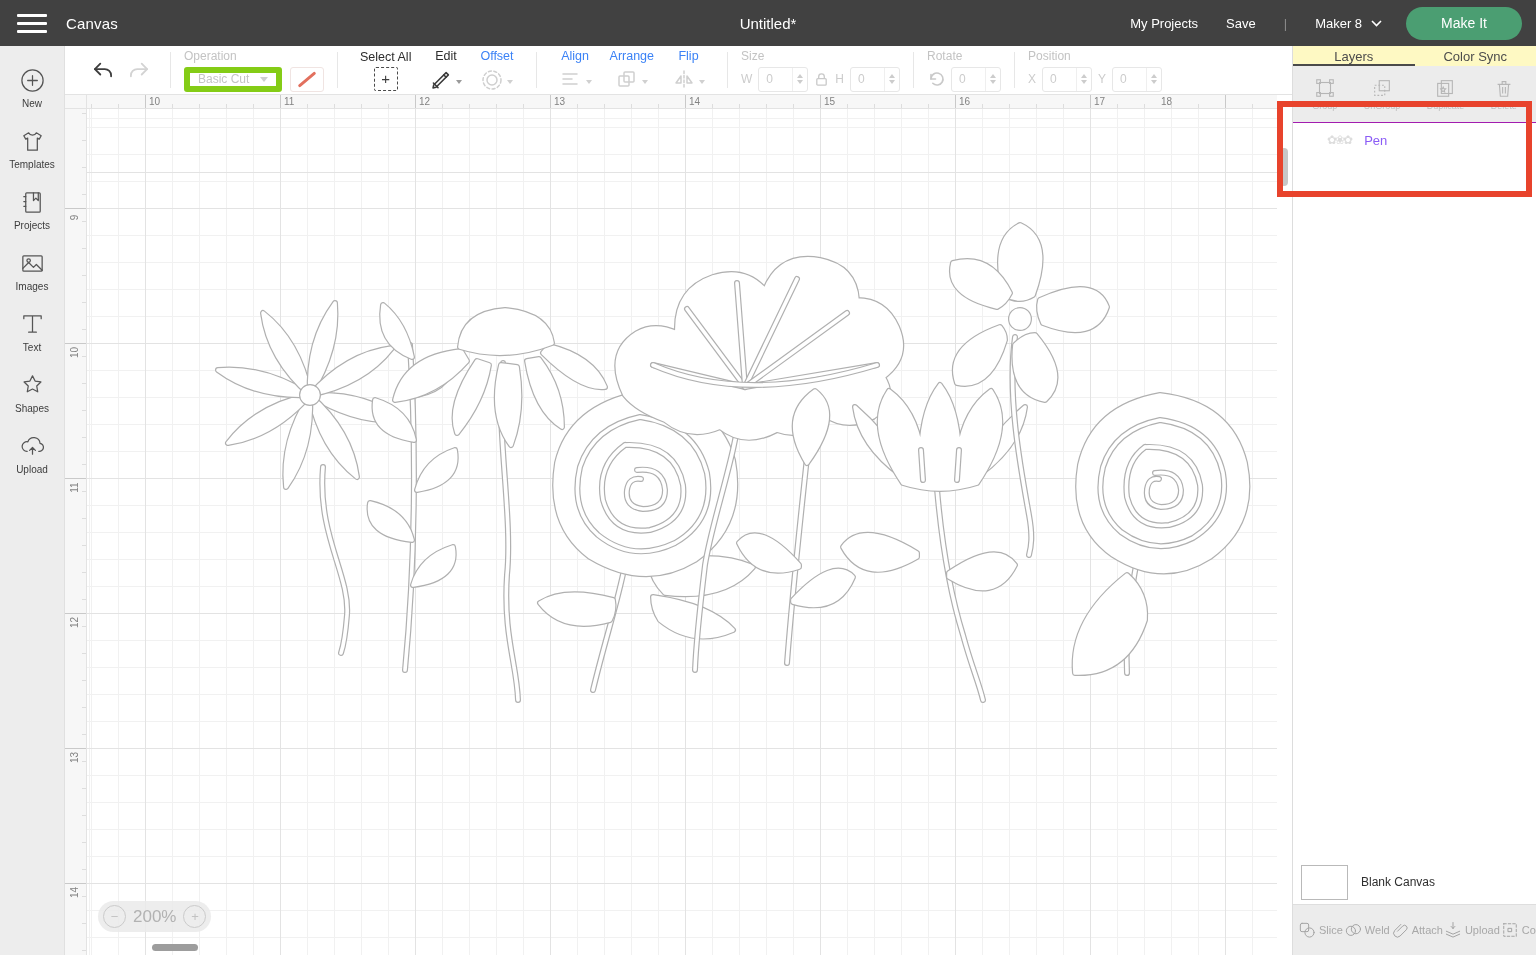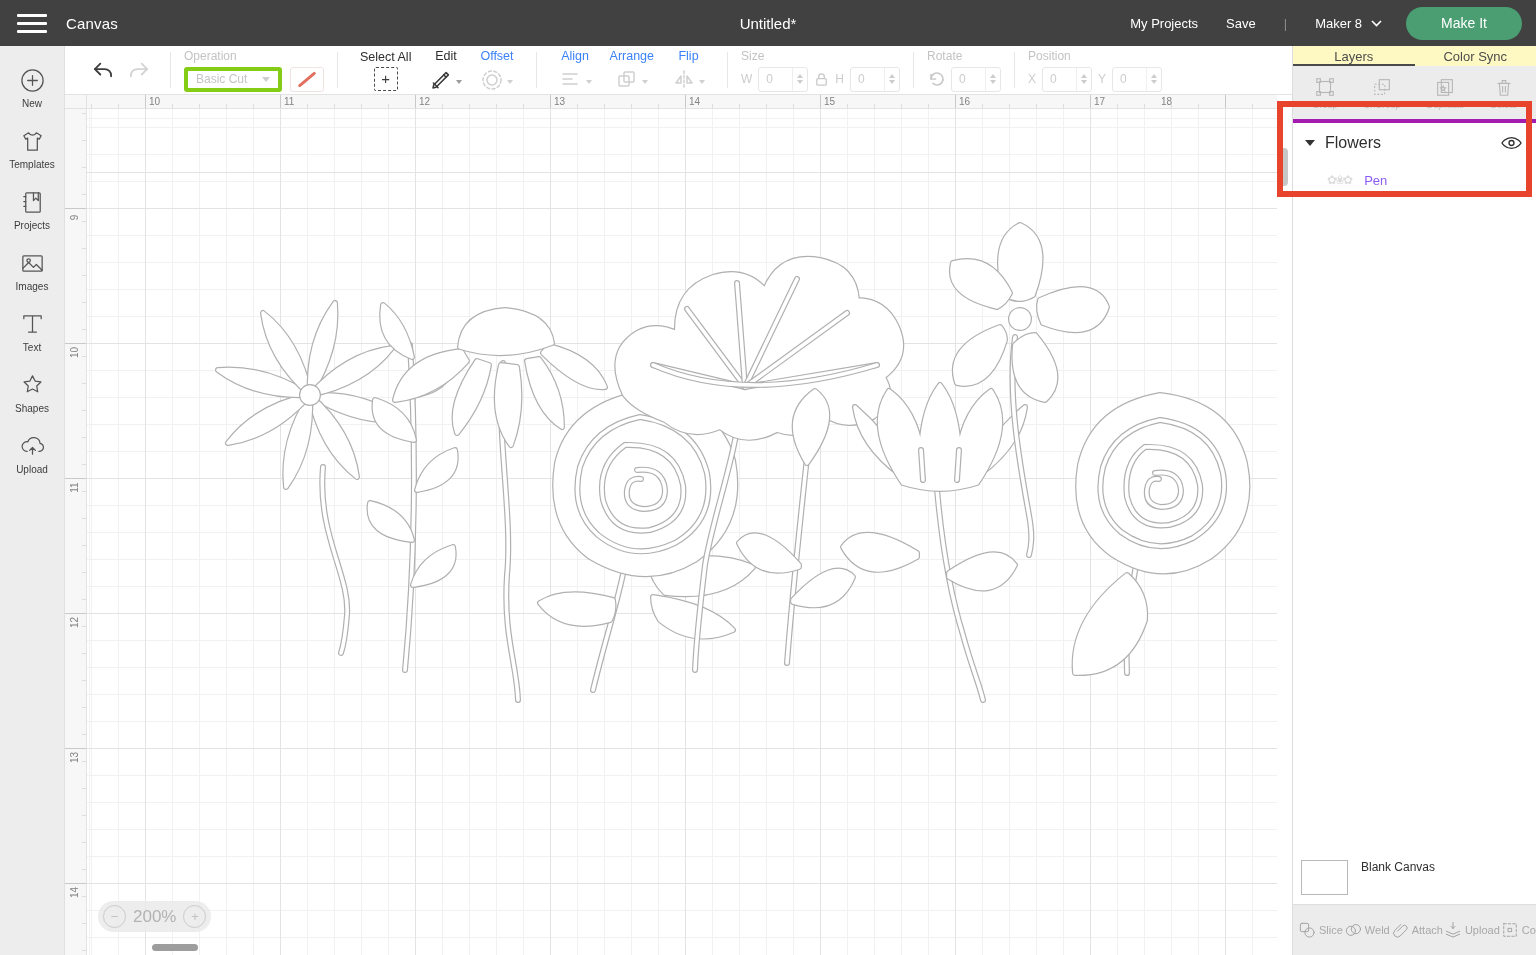--- a/index.html
+++ b/index.html
@@ -40,21 +40,21 @@
   
   .toolbar { position:absolute; left:65px; top:46px; width:1227px; height:49px; background:#fff;
     border-bottom:1px solid #e3e3e3; display:flex; align-items:center; padding-left:20px; z-index:15; }
   .tb-sep { width:1px; height:36px; background:#e7e7e7; margin:0 13px; flex:none; }
   .histbtn { background:none; border:none; padding:0 7px; cursor:pointer; }
   .histbtn svg { width:22px; height:18px; fill:none; stroke-width:2; stroke-linecap:round; stroke-linejoin:round; }
   .undo svg { stroke:#3d3d3d; } .redo svg { stroke:#d3d3d3; }
   .tb-col { display:flex; flex-direction:column; gap:4px; }
   .tb-minilabel { font-size:12px; color:#c3c3c3; }
   .op-row { display:flex; align-items:center; gap:8px; }
-  .select-box { width:98px; height:25px; border:4px solid #84cc16; border-radius:3px; background:#fff;
+  .select-box { width:98px; height:25px; border:6px solid #84cc16; border-radius:3px; background:#fff;
     display:flex; align-items:center; justify-content:space-between; padding:0 8px;
     font-size:12px; color:#c4c4c4; }
   .dd-arrow { width:0; height:0; border-left:4px solid transparent; border-right:4px solid transparent;
     border-top:5px solid #cfcfcf; }
   .pen-swatch { width:34px; height:25px; border:1px solid #f0e4e2; border-radius:3px;
     position:relative; background:#fff; cursor:pointer; }
   .pen-swatch::after { content:""; position:absolute; left:5px; right:5px; top:10px; height:3px;
     background:#e2705e; border-radius:2px; transform:rotate(-40deg); }
   .tb-item { display:flex; flex-direction:column; align-items:center; gap:3px; margin:0 9px; cursor:pointer; }
   .tb-item .lab { font-size:12.5px; }
@@ -128,35 +128,35 @@
   .vthumb { position:absolute; left:1215px; top:53px; width:8px; height:38px; background:#c7c7c7;
     border-radius:4px; z-index:6; cursor:pointer; }
 
   
   .panel { position:absolute; left:1292px; top:46px; width:244px; height:909px; background:#fff;
     display:flex; flex-direction:column; z-index:10; border-left:1px solid #ddd; }
   .tabs { height:20px; background:#fef9c3; display:flex; flex:none; }
   .tab { flex:1; display:flex; align-items:center; justify-content:center; font-size:13px;
     color:#4c4c4c; position:relative; cursor:pointer; }
   .tab.active::after { content:""; position:absolute; left:0; right:0; bottom:0; height:2px; background:#4a4a4a; }
-  .panel-actions { height:57px; background:#ececec; border-bottom:4px solid #a21caf; flex:none;
+  .panel-actions { height:57px; background:#ececec; border-bottom:1px solid #a21caf; flex:none;
     display:flex; align-items:center; justify-content:space-around; padding:0 6px; }
   .p-act { display:flex; flex-direction:column; align-items:center; gap:2px; cursor:pointer; }
   .p-act svg { width:22px; height:22px; stroke:#b6b6b6; fill:none; stroke-width:1.2; }
   .p-act .lbl { font-size:9px; color:#bdbdbd; }
   .panel-content { flex:1; background:#fff; }
   .group-row { height:40px; display:flex; align-items:center; padding:0 14px 0 12px; gap:10px; cursor:pointer; }
   .tri-down { width:0; height:0; border-left:5px solid transparent; border-right:5px solid transparent;
     border-top:6px solid #333; }
   .group-name { font-size:16px; color:#2e2e2e; flex:1; }
   .eye svg { width:21px; height:14px; stroke:#2e2e2e; fill:none; stroke-width:1.4; }
   .pen-row { height:34px; display:flex; align-items:center; padding-left:34px; gap:13px; cursor:pointer; }
   .pen-thumb { font-size:12px; color:#ddd; letter-spacing:-2px; }
   .pen-name { font-size:13px; color:#8b5cf6; }
-  .blank-row { height:44px; flex:none; display:flex; align-items:flex-start; gap:13px; padding:0 8px; }
+  .blank-row { height:44px; flex:none; display:flex; align-items:center; gap:13px; padding:0 8px; }
   .swatch { width:47px; height:35px; background:#fff; border:1px solid #b9b9b9; cursor:pointer; }
   .blank-label { font-size:12px; color:#2f2f2f; }
   .bottom-bar { height:51px; flex:none; background:#ececec; border-top:1px solid #dedede;
     display:flex; align-items:center; justify-content:space-around; padding:0 4px; }
   .b-act { display:flex; flex-direction:row; align-items:center; gap:2px; cursor:pointer; }
   .b-act svg { width:20px; height:20px; stroke:#a4a4a4; fill:none; stroke-width:1.2;
     stroke-linecap:round; stroke-linejoin:round; }
   .b-act .lbl { font-size:11px; color:#a8a8a8; }
 
   
@@ -641,30 +641,20 @@
       <div class="p-act">
         <span>
           <svg viewBox="0 0 24 24">
             <path d="M7 8l1 13h8l1-13M5 8h14M10 8V5h4v3M10.5 11v7M13.5 11v7"></path>
           </svg>
         </span>
         <span class="lbl">Delete</span>
       </div>
     </div>
   <div class="panel-content">
-    <div class="group-row">
-      <span class="tri-down"></span>
-      <span class="group-name">Flowers</span>
-      <span class="eye">
-        <svg viewBox="0 0 22 14">
-            <path d="M1 7s3.5-5.7 10-5.7S21 7 21 7s-3.5 5.7-10 5.7S1 7 1 7z"></path>
-            <circle cx="11" cy="7" r="2.6"></circle>
-          </svg>
-      </span>
-    </div>
     <div class="pen-row">
       <span class="pen-thumb">✿❀✿</span>
       <span class="pen-name">Pen</span>
     </div>
   </div>
   <div class="blank-row">
     <div class="swatch"></div>
     <span class="blank-label">Blank Canvas</span>
   </div>
   <div class="bottom-bar" id="bottomActions">

